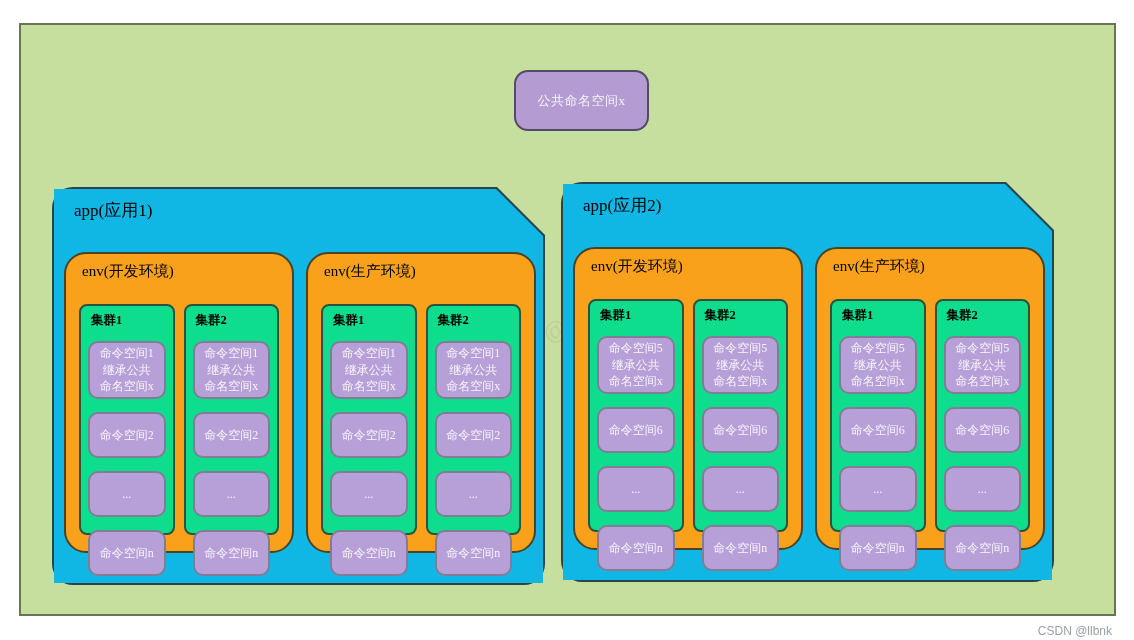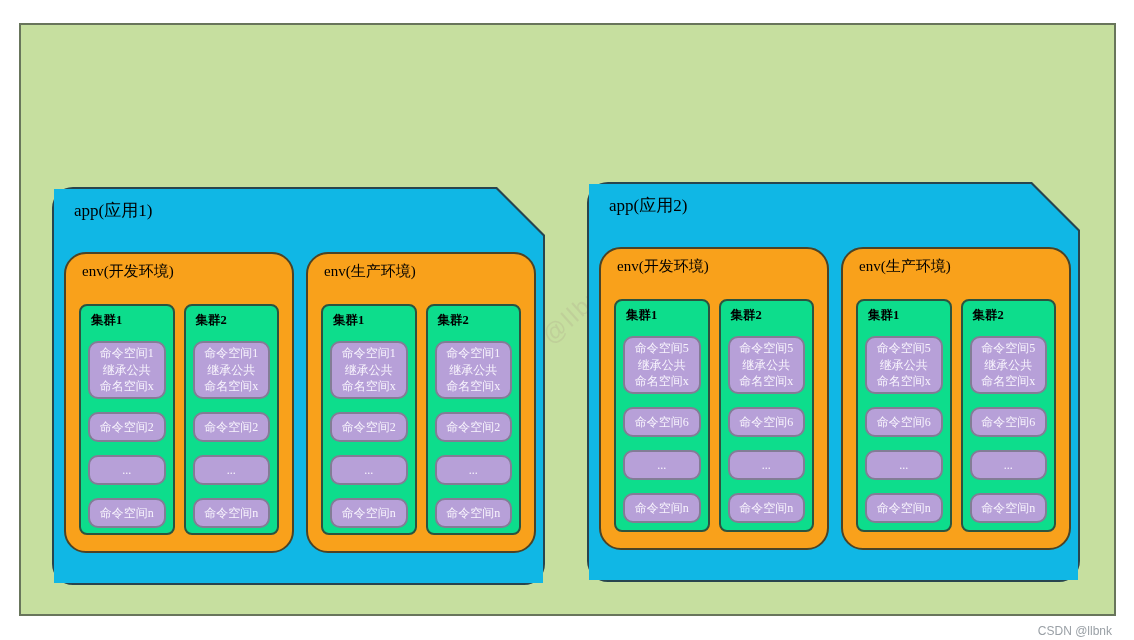--- a/index.html
+++ b/index.html
@@ -57,21 +57,21 @@
     font-size:12.5px;font-weight:bold;color:#000;margin:0 0 12px 3px;
   }
   .chips{display:flex;flex-direction:column;gap:13px;}
   .chip{
     background:#b7a0d8;border:2px solid #837c96;border-radius:10px;
     color:#f8f4fd;font-size:12px;line-height:1.4;text-align:center;
     display:flex;flex-direction:column;align-items:center;justify-content:center;
     box-sizing:border-box;
   }
   .chip-multi{height:58px;text-align:center;}
-  .chip-single{height:30px;text-align:right;}
+  .chip-single{height:46px;text-align:right;}
   .chip span{display:block;}
   
   .wm-corner{
     position:absolute;right:22px;bottom:2px;
     font-family:"Liberation Sans","DejaVu Sans",sans-serif;
     font-size:12px;color:#9aa0a6;
   }
   .wm-diag{
     position:absolute;
     font-family:"Liberation Sans","DejaVu Sans",sans-serif;
@@ -83,20 +83,21 @@
   .wm-diag.two{left:700px;top:470px;color:rgba(160,140,130,0.10);}
 </style>
 </head>
 <body>
 
 <div class="panel">
 
   <span class="wm-diag one">CSDN @llbnk</span>
   <span class="wm-diag two">CSDN @llbnk</span>
 
+  <div class="common-box">公共命名空间x</div>
 
   <div class="app" style="left:31px;top:162px;width:493px;height:398px;">
     <div class="app-inner"></div>
     <div class="app-title">app(应用1)</div>
     <div class="envs">
 
       <div class="env">
         <div class="env-title">env(开发环境)</div>
         <div class="clusters">
           <div class="cluster">
@@ -156,21 +157,21 @@
               <div class="chip chip-single">...</div>
               <div class="chip chip-single">命令空间n</div>
             </div>
           </div>
         </div>
       </div>
 
     </div>
   </div>
 
-  <div class="app" style="left:566px;top:157px;width:493px;height:400px;">
+  <div class="app" style="left:540px;top:157px;width:493px;height:400px;">
     <div class="app-inner"></div>
     <div class="app-title">app(应用2)</div>
     <div class="envs">
 
       <div class="env">
         <div class="env-title">env(开发环境)</div>
         <div class="clusters">
           <div class="cluster">
             <div class="cluster-title">集群1</div>
             <div class="chips">

